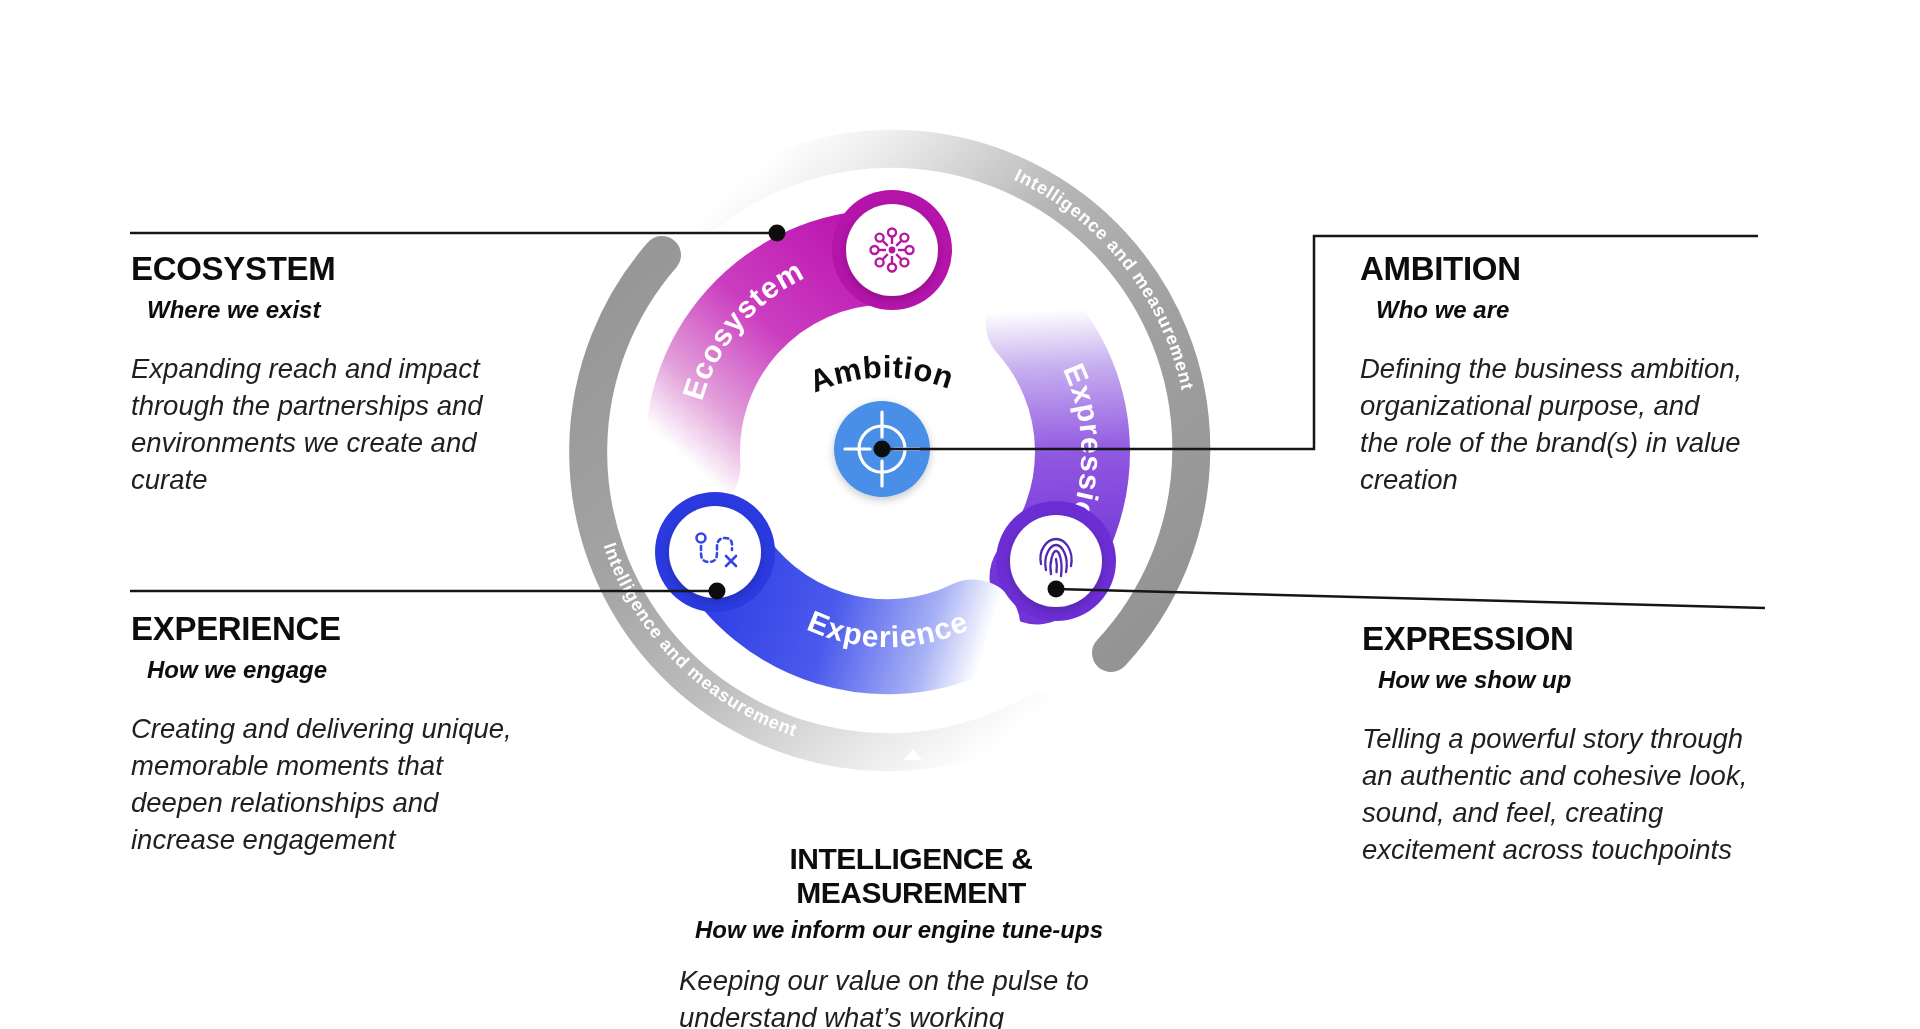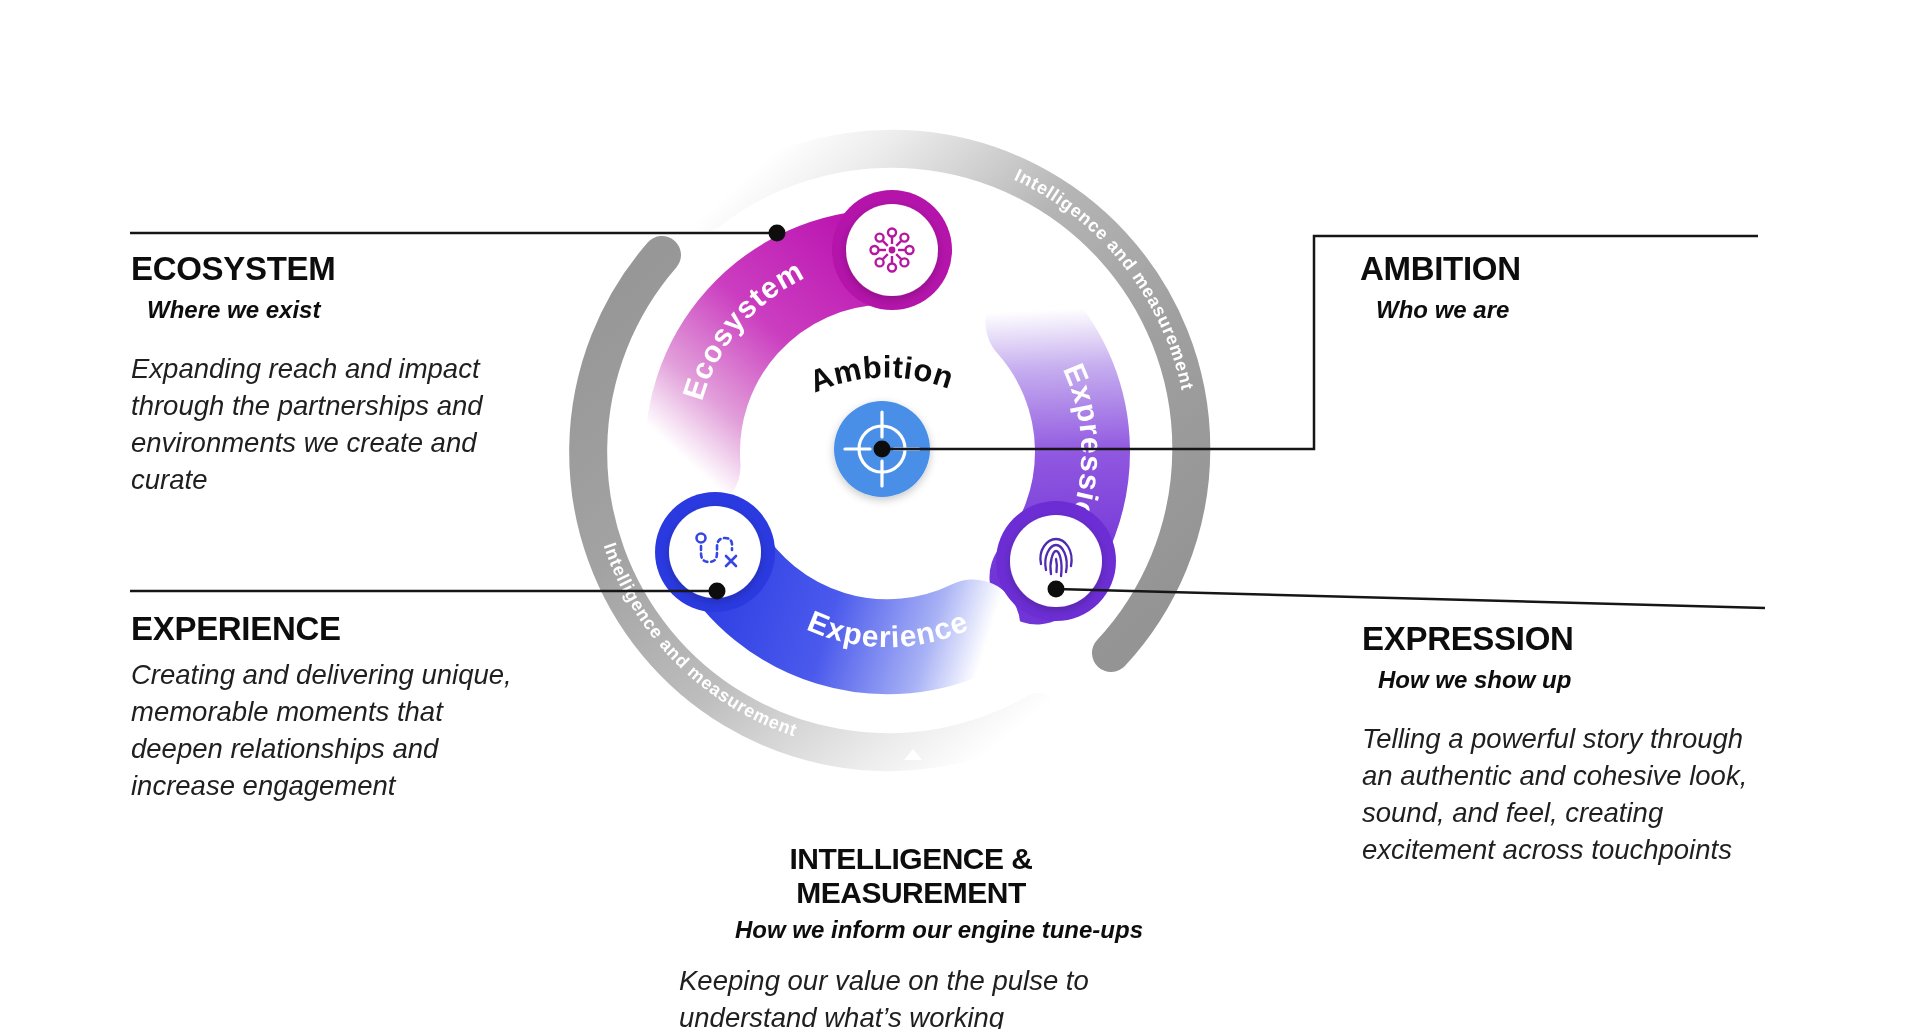--- a/index.html
+++ b/index.html
@@ -9,21 +9,21 @@
   .tb{position:absolute;}
   .tb h2{margin:0 0 8px 0;font-size:33px;font-weight:bold;letter-spacing:-0.3px;color:#0d0d0d;}
   .tb .tag{margin:0 0 26px 16px;font-size:24px;font-weight:bold;font-style:italic;color:#0d0d0d;}
   .tb .body{margin:0;font-size:27.5px;line-height:37px;color:#1f1f1f;white-space:pre-line;font-style:italic;}
   .tb-ecosystem{left:131px;top:250px;width:460px;}
   .tb-ambition{left:1360px;top:250px;width:460px;}
   .tb-experience{left:131px;top:610px;width:470px;}
   .tb-expression{left:1362px;top:620px;width:470px;}
   .tb-intelligence{left:679px;top:842px;width:464px;}
   .tb-intelligence h2{font-size:30px;text-align:center;letter-spacing:-0.5px;margin-bottom:6px;}
-  .tb-intelligence .tag{text-align:right;margin-bottom:18px;}
+  .tb-intelligence .tag{text-align:left;margin-bottom:18px;}
   svg text{font-family:"Liberation Sans", sans-serif;}
 </style>
 </head>
 <body>
 
 <div class="stage">
 
   <svg class="wheel-svg" width="1920" height="1029" viewBox="0 0 1920 1029">
     <defs>
       <linearGradient id="gRingA" gradientUnits="userSpaceOnUse" x1="1038" y1="712" x2="662" y2="255">
@@ -174,24 +174,29 @@
     <p class="tag">Where we exist</p>
     <p class="body">Expanding reach and impact
 through the partnerships and
 environments we create and
 curate</p>
   </section>
 
   <section class="tb tb-ambition">
     <h2>AMBITION</h2>
     <p class="tag">Who we are</p>
+    <p class="body">Defining the business ambition,
+organizational purpose, and
+the role of the brand(s) in value
+creation</p>
   </section>
 
   <section class="tb tb-experience">
     <h2>EXPERIENCE</h2>
+    <p class="tag">How we engage</p>
     <p class="body">Creating and delivering unique,
 memorable moments that
 deepen relationships and
 increase engagement</p>
   </section>
 
   <section class="tb tb-expression">
     <h2>EXPRESSION</h2>
     <p class="tag">How we show up</p>
     <p class="body">Telling a powerful story through

